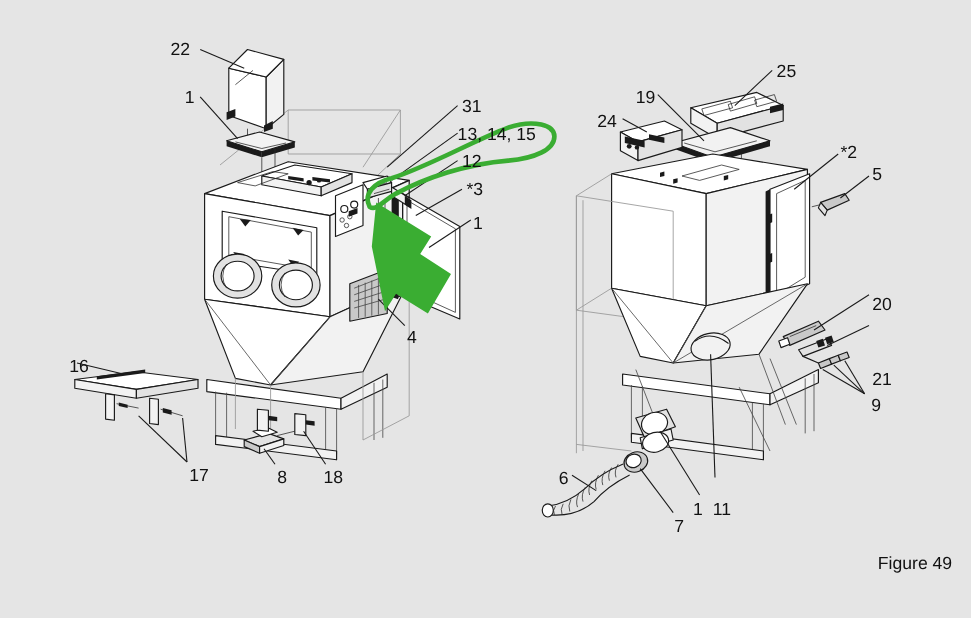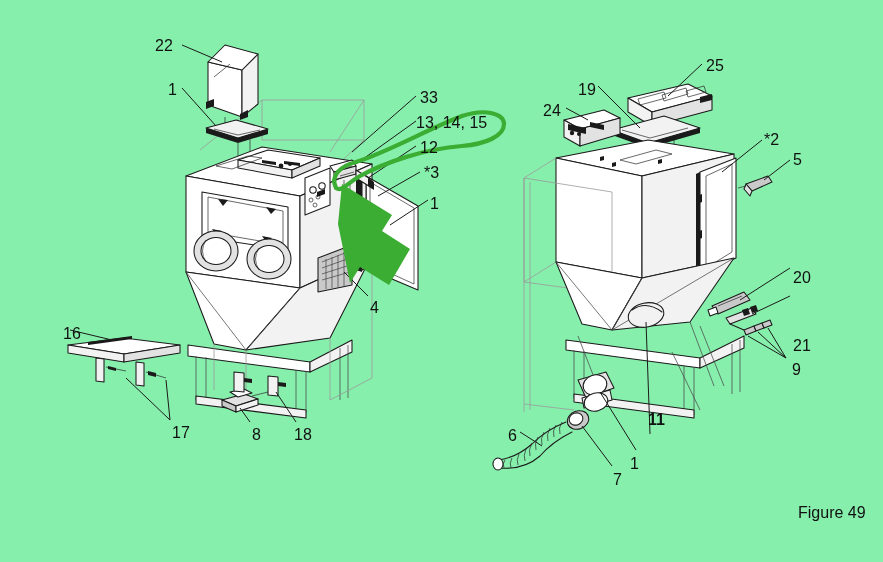--- a/index.html
+++ b/index.html
@@ -9,21 +9,21 @@
     background: #ffffff;
   }
   body {
     font-family: "Liberation Sans", sans-serif;
     color: #111111;
   }
   #page {
     position: relative;
     width: 883px;
     height: 562px;
-    background: #86efac;
+    background: #e5e5e5;
     overflow: hidden;
   }
   #figure-svg {
     position: absolute;
     left: 0;
     top: 0;
     width: 883px;
     height: 562px;
   }
   .callout {
@@ -440,39 +440,39 @@
                L 360,267
                L 350,283
                L 338,224
                Z"></path>
     </g>
 
   </svg>
 
   <div class="callout" style="left:155px; top:38px;">22</div>
   <div class="callout" style="left:168px; top:82px;">1</div>
-  <div class="callout" style="left:420px; top:90px;">33</div>
+  <div class="callout" style="left:420px; top:90px;">31</div>
   <div class="callout" style="left:416px; top:115px;">13, 14, 15</div>
   <div class="callout" style="left:420px; top:140px;">12</div>
   <div class="callout" style="left:424px; top:165px;">*3</div>
   <div class="callout" style="left:430px; top:196px;">1</div>
   <div class="callout" style="left:370px; top:300px;">4</div>
   <div class="callout" style="left:47px;  top:326px;margin-left:16px;">16</div>
   <div class="callout" style="left:172px; top:425px;">17</div>
   <div class="callout" style="left:252px; top:427px;">8</div>
   <div class="callout" style="left:294px; top:427px;">18</div>
 
   <div class="callout" style="left:706px; top:58px;">25</div>
   <div class="callout" style="left:578px; top:82px;">19</div>
   <div class="callout" style="left:543px; top:103px;">24</div>
   <div class="callout" style="left:764px; top:132px;">*2</div>
   <div class="callout" style="left:793px; top:152px;">5</div>
   <div class="callout" style="left:793px; top:270px;text-align:center;">20</div>
   <div class="callout" style="left:793px; top:290px;margin-top:48px;">21</div>
   <div class="callout" style="left:792px; top:362px;">9</div>
-  <div class="callout" style="left:648px; top:412px;font-weight:bold;">11</div>
+  <div class="callout" style="left:648px; top:456px;">11</div>
   <div class="callout" style="left:630px; top:456px;">1</div>
   <div class="callout" style="left:508px; top:428px;">6</div>
   <div class="callout" style="left:613px; top:472px;">7</div>
 
   <div class="figure-caption">Figure 49</div>
 
 </div>
 
 </body></html>

